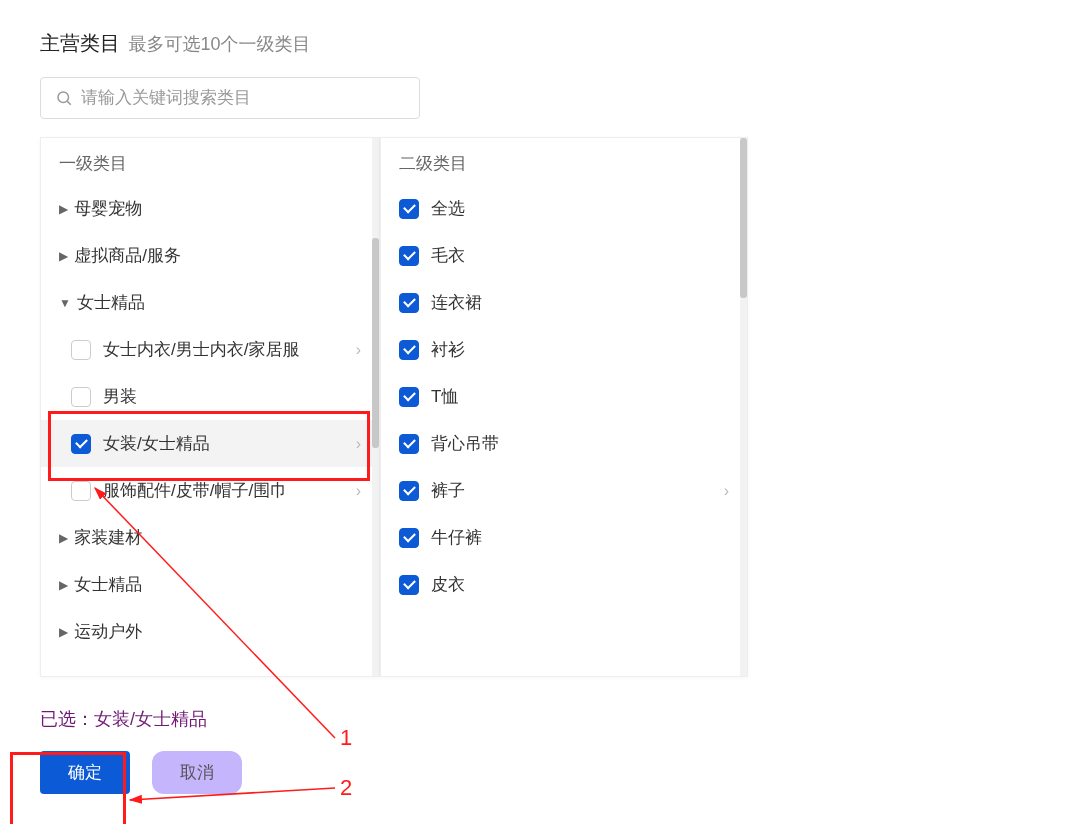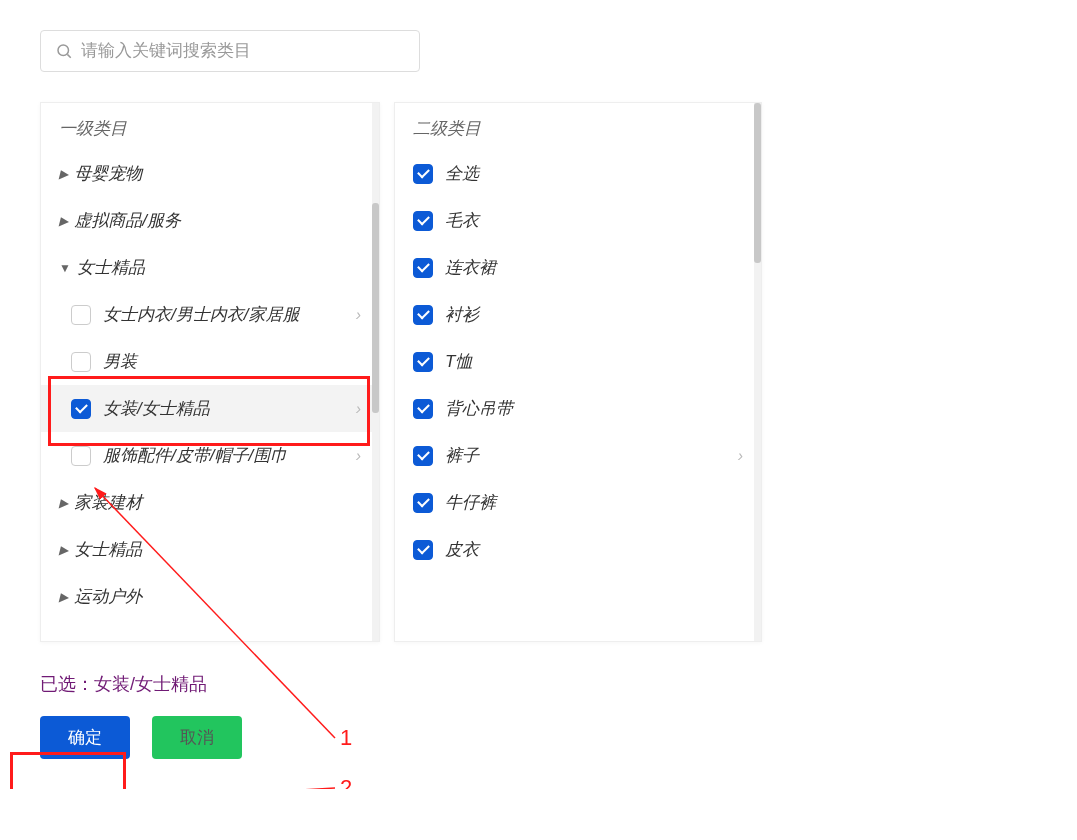--- a/index.html
+++ b/index.html
@@ -30,38 +30,36 @@
       display: inline;
     }
     .search-box {
       border: 1px solid #ddd;
       border-radius: 4px;
       padding: 10px 14px;
       display: flex;
       align-items: center;
       gap: 8px;
       width: 380px;
-      margin-bottom: 30px;
+      margin-bottom: 18px;
     }
     .search-icon svg { display: block; }
     .search-input {
       border: none;
       outline: none;
       font-size: 17px;
       color: #333;
       flex: 1;
       background: transparent;
     }
     .search-input::placeholder { color: #999; }
     .panels {
       display: flex;
-      gap: 14px;
       height: 540px;
       position: relative;
-      font-style: italic;
     }
     .panel {
       background: #fff;
       border: 1px solid #eee;
       box-shadow: 0 1px 4px rgba(0,0,0,0.04);
       display: flex;
       flex-direction: column;
       position: relative;
     }
     .panel-left { width: 340px; }
@@ -158,21 +156,21 @@
       position: relative;
     }
     .btn {
       padding: 10px 28px;
       font-size: 17px;
       border-radius: 4px;
       border: none;
       cursor: pointer;
     }
     .btn-primary { background: #0c5ad6; color: #fff; }
-    .btn-secondary { background: #22c55e; color: #555; }
+    .btn-secondary { background: #c4b5fd; color: #555; border-radius: 12px; }
 
     
     .anno-box {
       position: absolute;
       border: 3px solid #ff1b1b;
       pointer-events: none;
       z-index: 50;
     }
     .anno-label {
       position: absolute;
@@ -184,20 +182,24 @@
       position: absolute;
       z-index: 49;
       pointer-events: none;
     }
   </style>
 </head>
 <body>
 
 <div class="container">
 
+  <div class="header">
+    <span class="title">主营类目</span>
+    <span class="subtitle">最多可选10个一级类目</span>
+  </div>
 
   <div class="search-box">
     <span class="search-icon">
       <svg width="18" height="18" viewBox="0 0 24 24" fill="none" stroke="#999" stroke-width="2">
           <circle cx="11" cy="11" r="7"></circle>
           <line x1="21" y1="21" x2="16.5" y2="16.5"></line>
         </svg>
     </span>
     <input class="search-input" type="text" placeholder="请输入关键词搜索类目" style="">
   </div>

